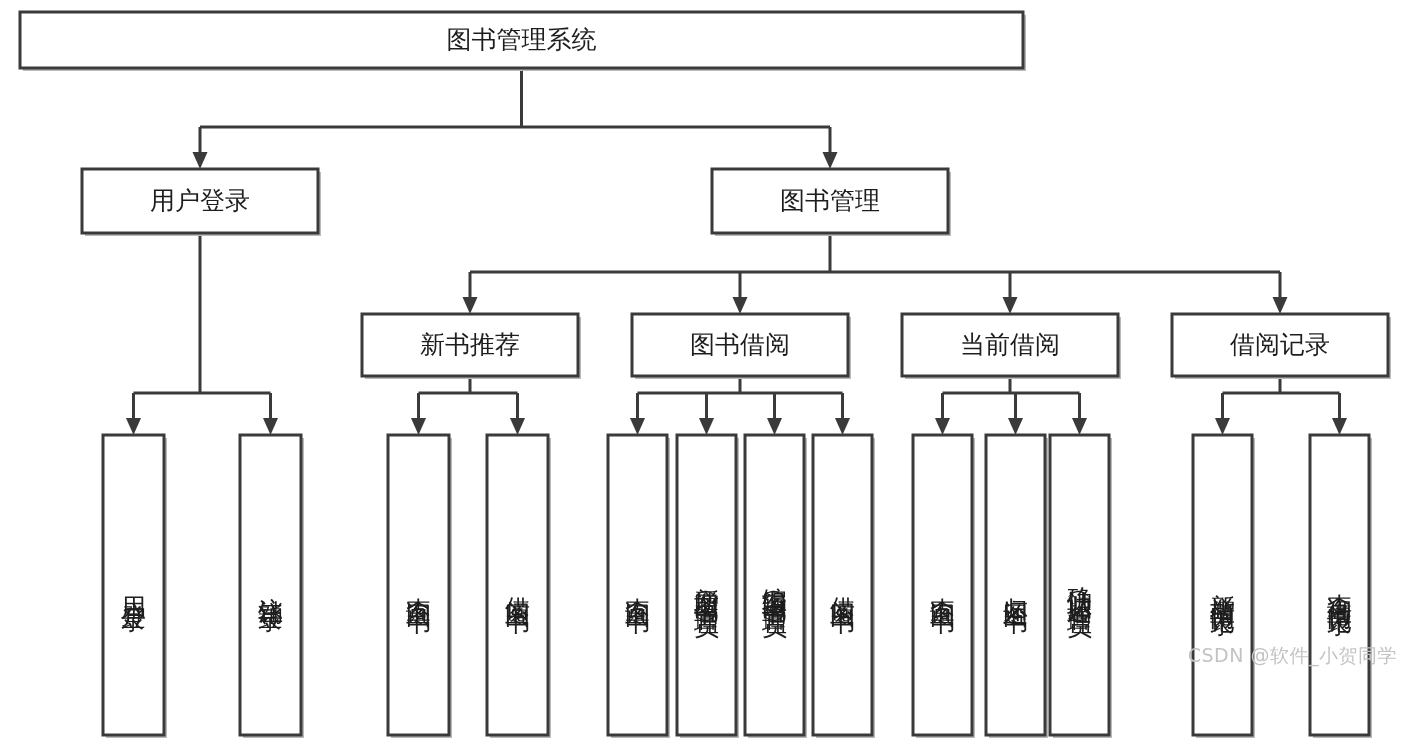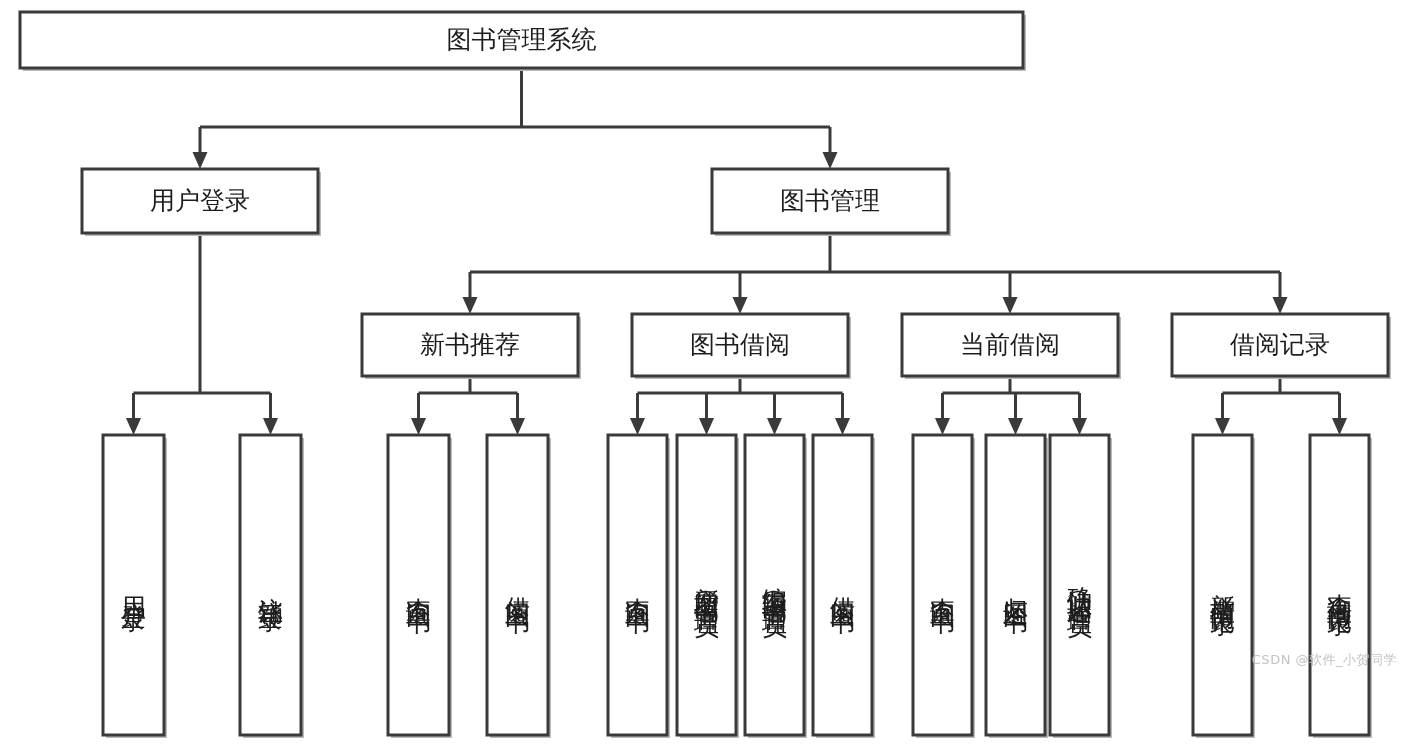--- a/index.html
+++ b/index.html
@@ -66,21 +66,21 @@
     line-height: 1;
     letter-spacing: 4px;
     color: #1d1d1d;
     white-space: nowrap;
   }
   #watermark {
     position: absolute;
     right: 8px;
     bottom: 4px;
     font-family: "DejaVu Sans", "Liberation Sans", sans-serif;
-    font-size: 13px;
+    font-size: 19px;
     color: #c3c3c3;
     letter-spacing: 0.5px;
     white-space: nowrap;
     margin-left: 24px;
   }
 </style>
 </head>
 <body>
 
 <div id="diagram-root">

